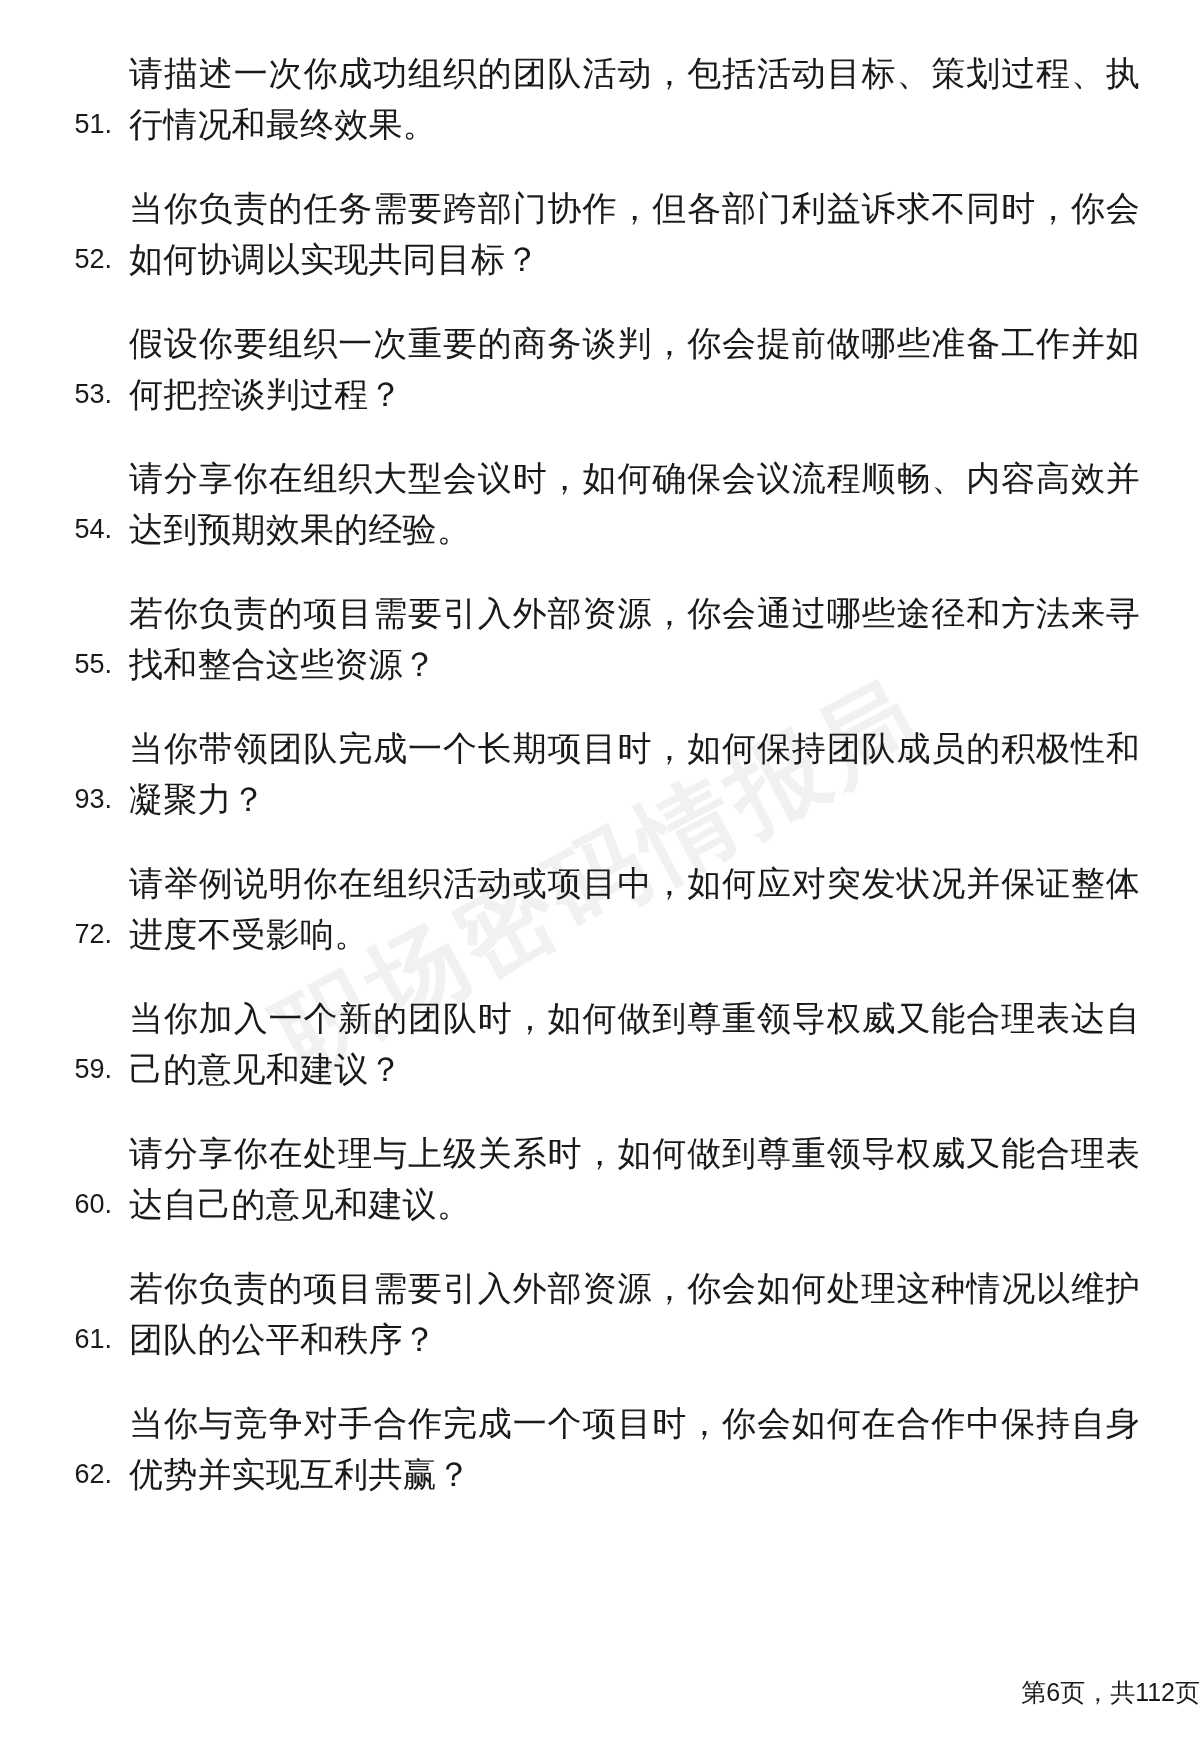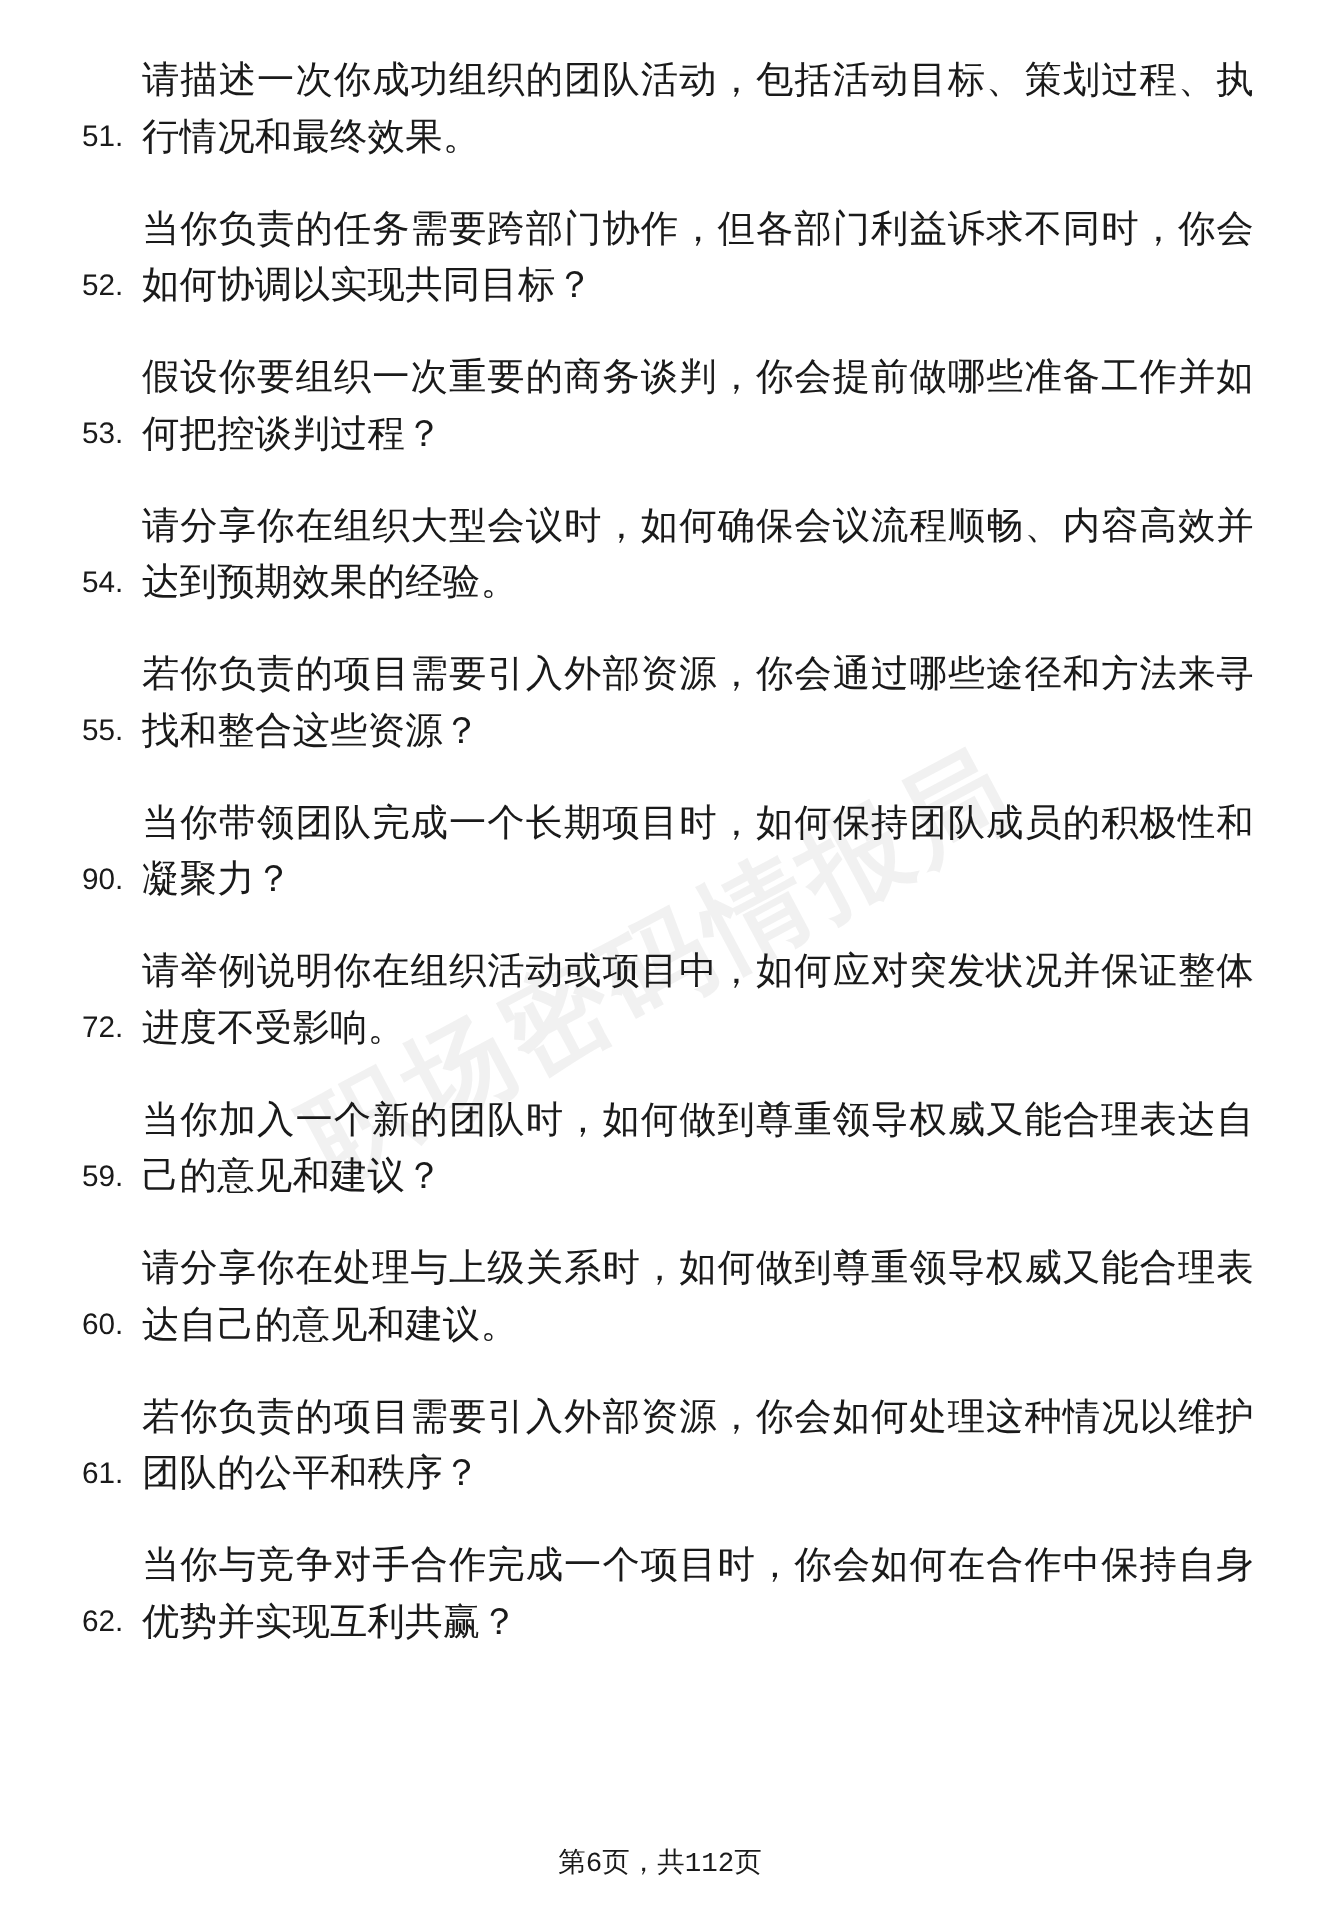--- a/index.html
+++ b/index.html
@@ -80,25 +80,25 @@
     text-align: justify;
     text-justify: inter-ideograph;
     font-family: "Liberation Sans", "DejaVu Sans", sans-serif;
   }
 
   .footer {
     position: absolute;
     left: 0;
     bottom: 46px;
     width: 1200px;
-    text-align: center;
+    text-align: right;
     font-size: 25px;
     color: #1a1a1a;
     z-index: 10;
-    font-family: Liberation Mono, monospace;
+    font-family: Liberation Sans, sans-serif;
   }
 </style>
 </head>
 <body>
 
 <div class="page">
 
   <div class="watermark">
     <span>职场密码情报局</span>
   </div>
@@ -118,21 +118,21 @@
       </li>
       <li class="q-item">
         <div class="q-num">54.</div>
         <div class="q-text">请分享你在组织大型会议时，如何确保会议流程顺畅、内容高效并达到预期效果的经验。</div>
       </li>
       <li class="q-item">
         <div class="q-num">55.</div>
         <div class="q-text">若你负责的项目需要引入外部资源，你会通过哪些途径和方法来寻找和整合这些资源？</div>
       </li>
       <li class="q-item">
-        <div class="q-num">90.</div>
+        <div class="q-num">93.</div>
         <div class="q-text">当你带领团队完成一个长期项目时，如何保持团队成员的积极性和凝聚力？</div>
       </li>
       <li class="q-item">
         <div class="q-num">72.</div>
         <div class="q-text">请举例说明你在组织活动或项目中，如何应对突发状况并保证整体进度不受影响。</div>
       </li>
       <li class="q-item">
         <div class="q-num">59.</div>
         <div class="q-text">当你加入一个新的团队时，如何做到尊重领导权威又能合理表达自己的意见和建议？</div>
       </li>

